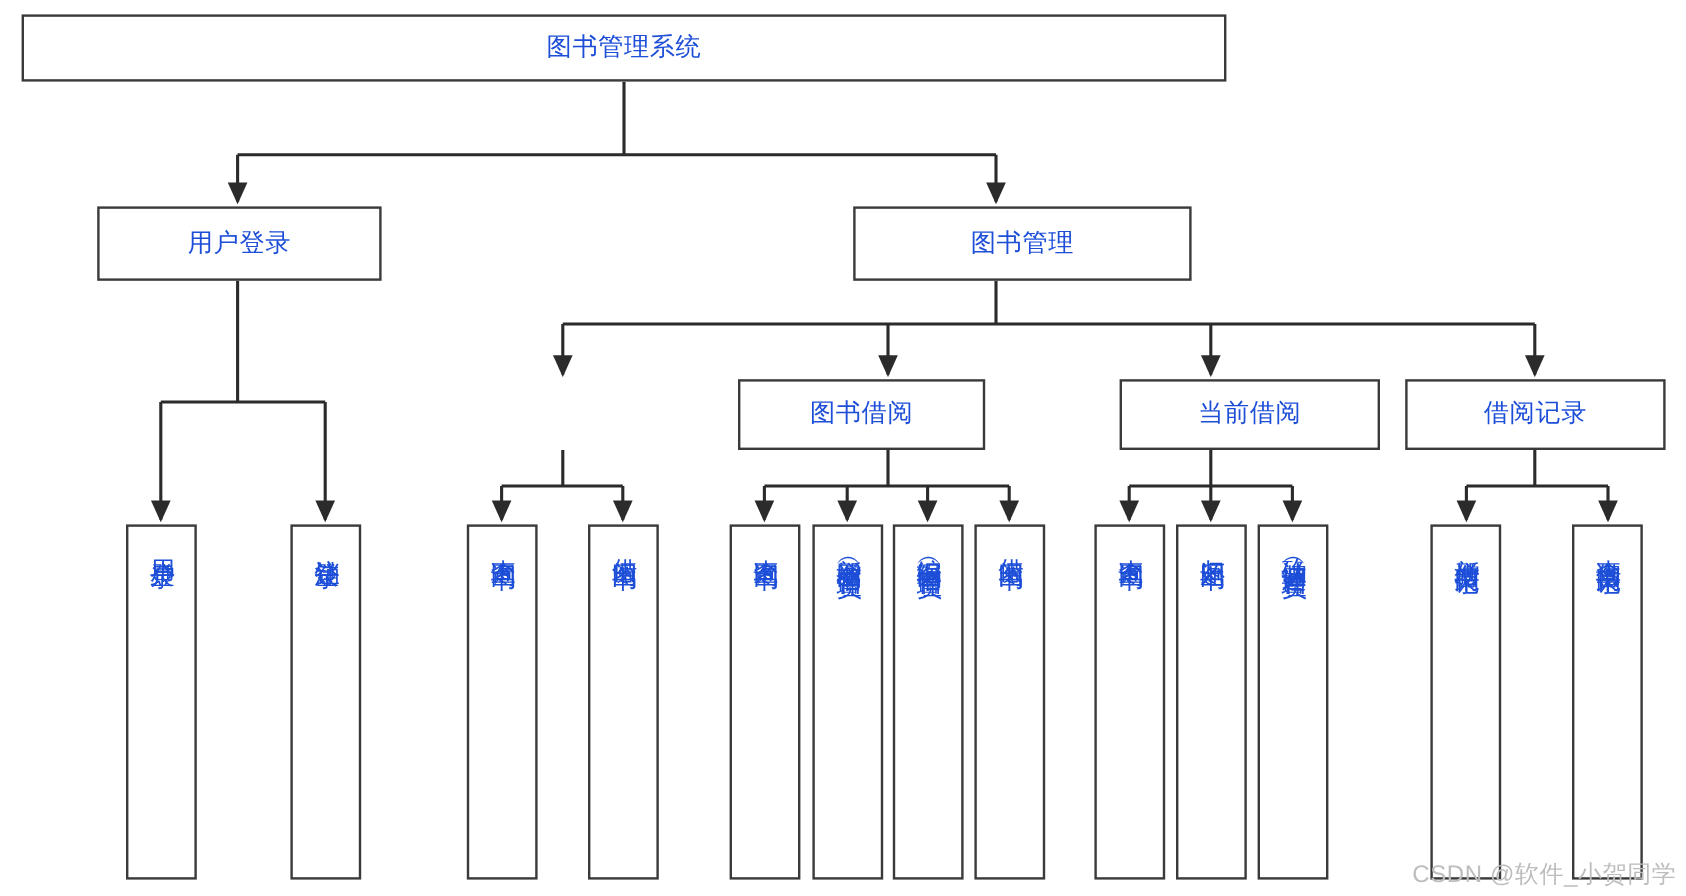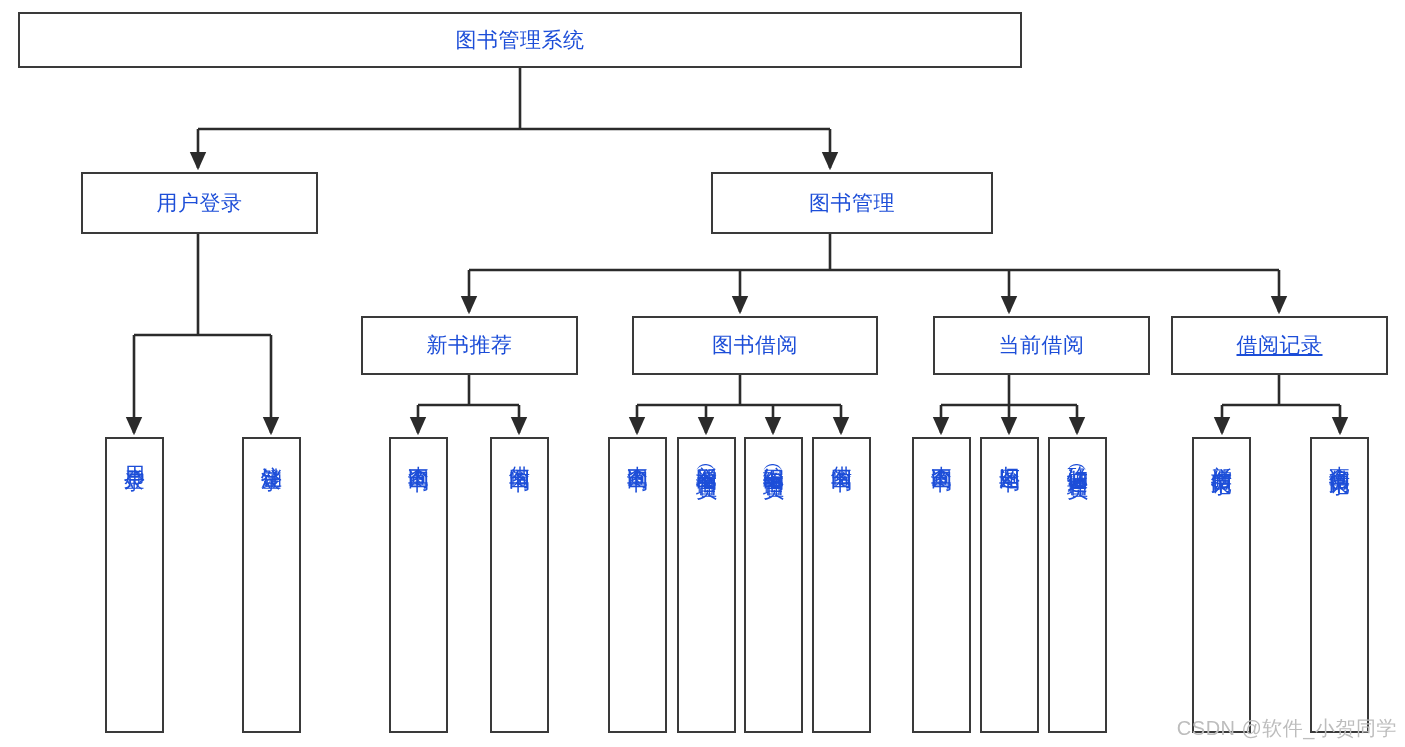--- a/index.html
+++ b/index.html
@@ -135,30 +135,27 @@
     <span class="lbl">图书管理系统</span>
   </div>
 
   <div class="node horiz" style="left:81px; top:172px; width:237px; height:62px;">
     <span class="lbl">用户登录</span>
   </div>
   <div class="node horiz" style="left:711px; top:172px; width:282px; height:62px;">
     <span class="lbl">图书管理</span>
   </div>
 
-  <div class="node horiz" style="left:361px; top:316px; width:217px; height:59px;">
-    <span class="lbl">新书推荐</span>
-  </div>
-  <div class="node horiz" style="left:632px; top:316px; width:246px; height:59px;">
+  <div class="node horiz" style="left:615px; top:316px; width:206px; height:59px;">
     <span class="lbl">图书借阅</span>
   </div>
   <div class="node horiz" style="left:901px; top:316px; width:217px; height:59px;margin-left:32px;">
     <span class="lbl">当前借阅</span>
   </div>
-  <div class="node horiz" style="left:1171px; top:316px; width:217px; height:59px;text-decoration:underline;">
+  <div class="node horiz" style="left:1171px; top:316px; width:217px; height:59px;">
     <span class="lbl">借阅记录</span>
   </div>
 
   <div class="node vert" style="left:105px; top:437px; width:59px; height:296px;">
     <span class="lbl">用户登录</span>
   </div>
   <div class="node vert" style="left:242px; top:437px; width:59px; height:296px;">
     <span class="lbl">注销登录</span>
   </div>
 

